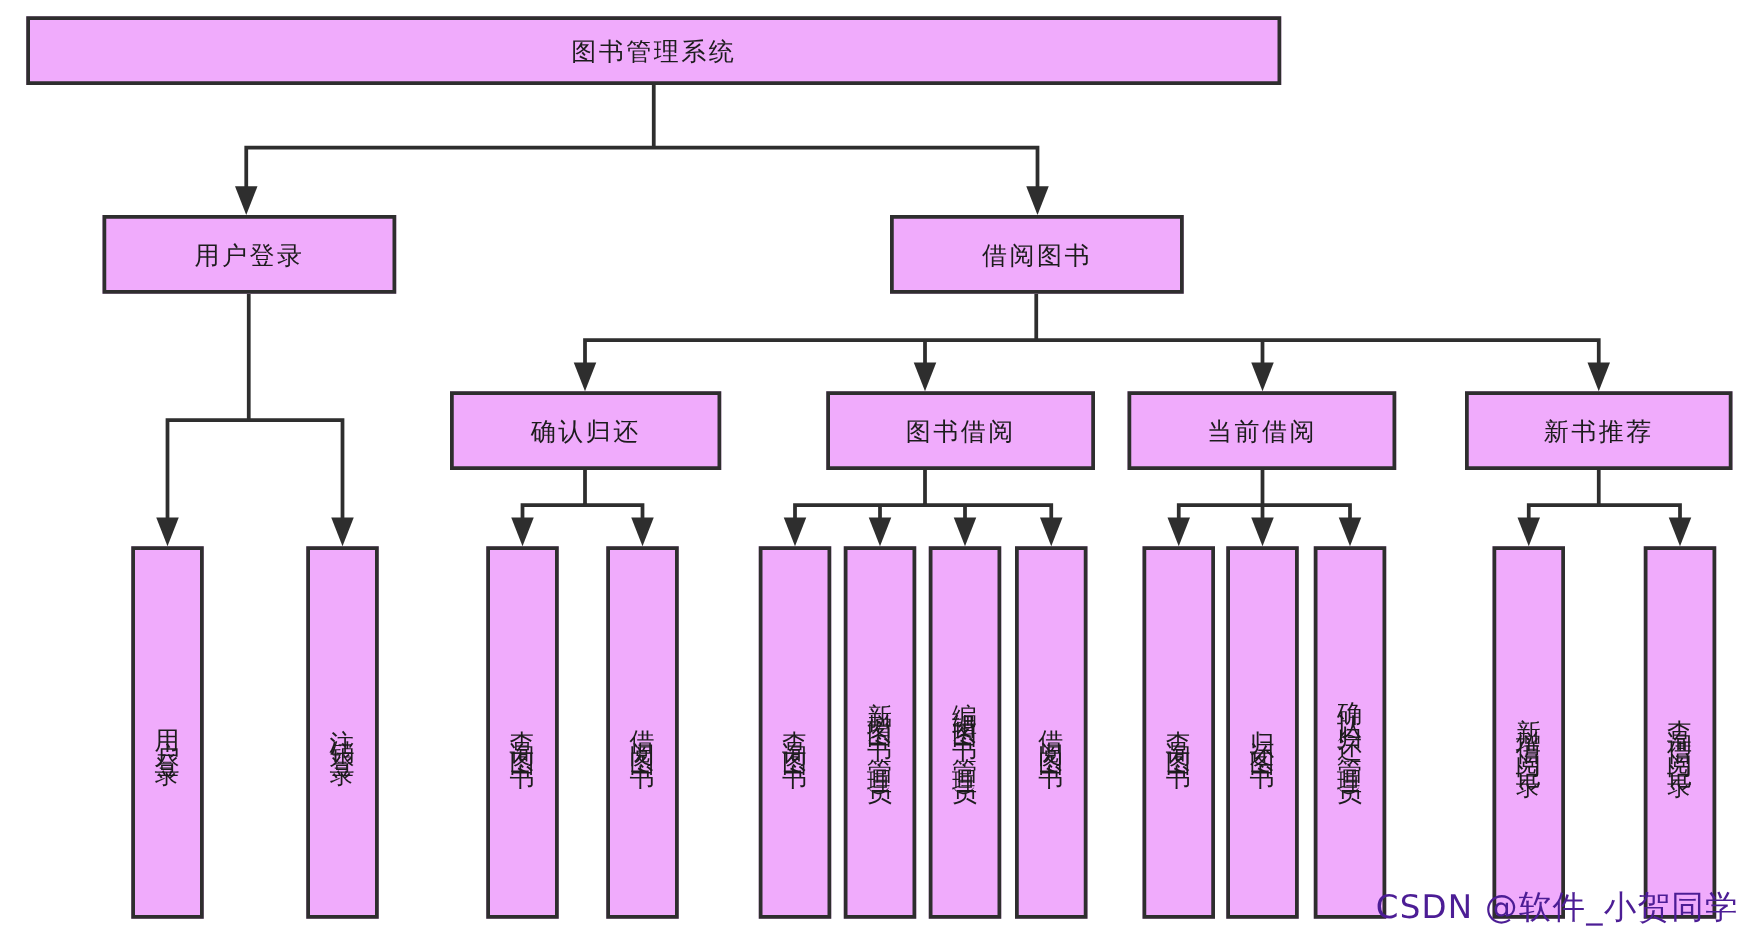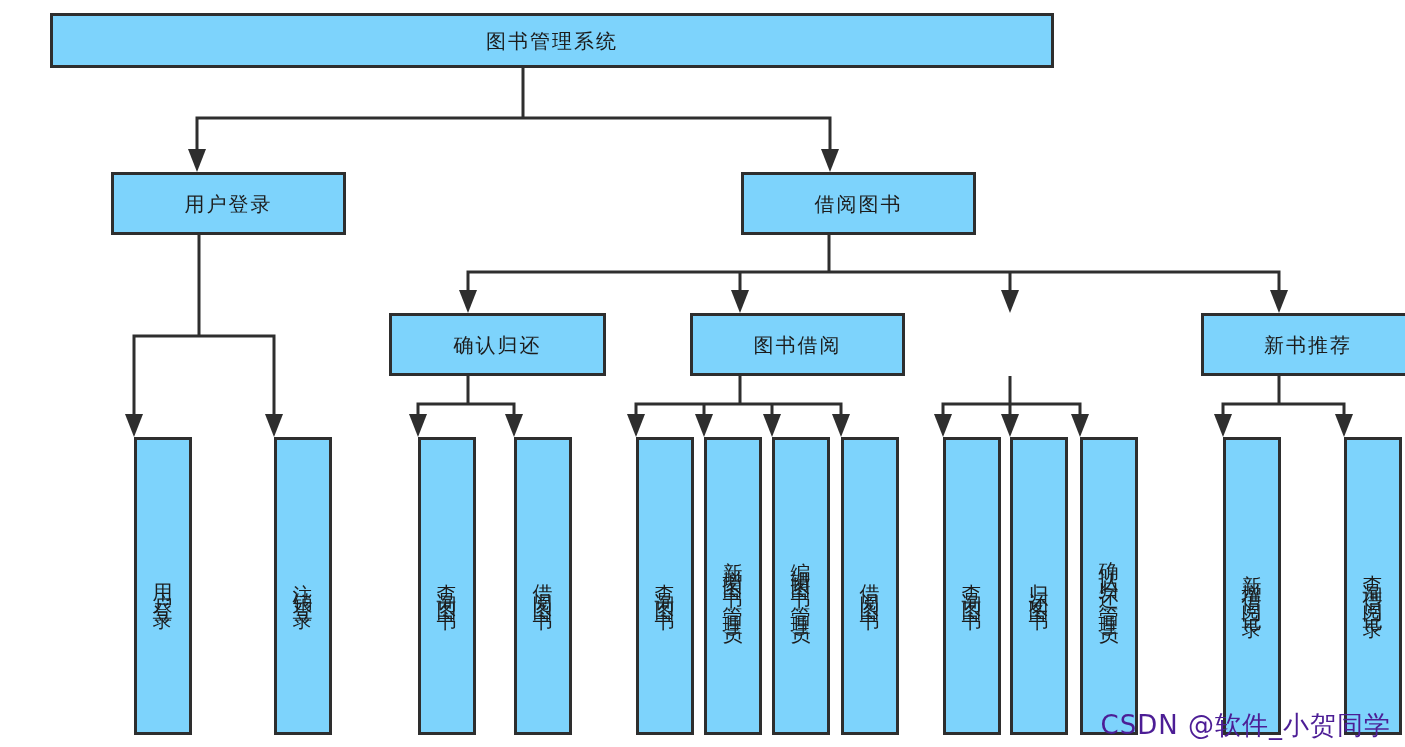--- a/index.html
+++ b/index.html
@@ -9,30 +9,29 @@
     height: 747px;
     background: #ffffff;
     overflow: hidden;
     font-family: "DejaVu Sans", "Liberation Sans", sans-serif;
   }
   .canvas svg { position: absolute; left: 0; top: 0; }
   .ln { stroke: #2e2e2e; stroke-width: 3; fill: none; }
   .box {
     position: absolute;
     box-sizing: border-box;
-    background: #7dd3fc;
+    background: #f0abfc;
     border: 3px solid #2e2e2e;
     color: #1c1c1c;
     display: flex;
     align-items: center;
     justify-content: center;
     font-size: 20px;
     line-height: 1;
     white-space: nowrap;
-    margin-left: 29px;
   }
   .hbox { height: 63px; letter-spacing: 2px; }
   .leaf {
     top: 437px;
     width: 58px;
     height: 298px;
     writing-mode: vertical-rl;
     text-orientation: mixed;
     letter-spacing: 9px;
   }
@@ -84,20 +83,21 @@
     </g>
   </svg>
 
   <div class="box hbox" style="left:21px;top:13px;width:1004px;height:55px">图书管理系统</div>
 
   <div class="box hbox" style="left:82px;top:172px;width:235px">用户登录</div>
   <div class="box hbox" style="left:712px;top:172px;width:235px">借阅图书</div>
 
   <div class="box hbox" style="left:360px;top:313px;width:217px">确认归还</div>
   <div class="box hbox" style="left:661px;top:313px;width:215px">图书借阅</div>
+  <div class="box hbox" style="left:902px;top:313px;width:215px">当前借阅</div>
   <div class="box hbox" style="left:1172px;top:313px;width:214px">新书推荐</div>
 
   <div class="box leaf" style="left:105px">用户登录</div>
   <div class="box leaf" style="left:245px">注销登录</div>
 
   <div class="box leaf" style="left:389px">查询图书</div>
   <div class="box leaf" style="left:485px">借阅图书</div>
 
   <div class="box leaf" style="left:607px">查询图书</div>
   <div class="box leaf" style="left:675px">新增图书（管理员）</div>

